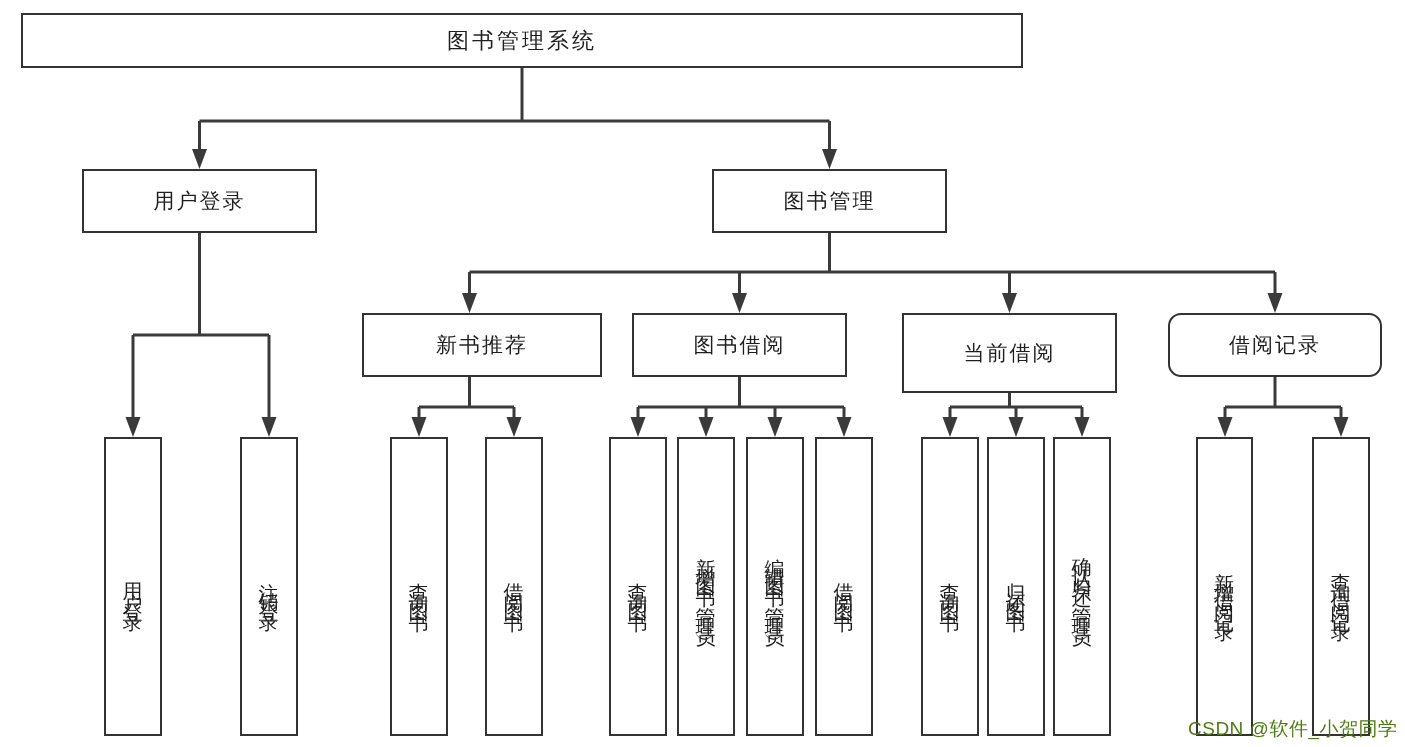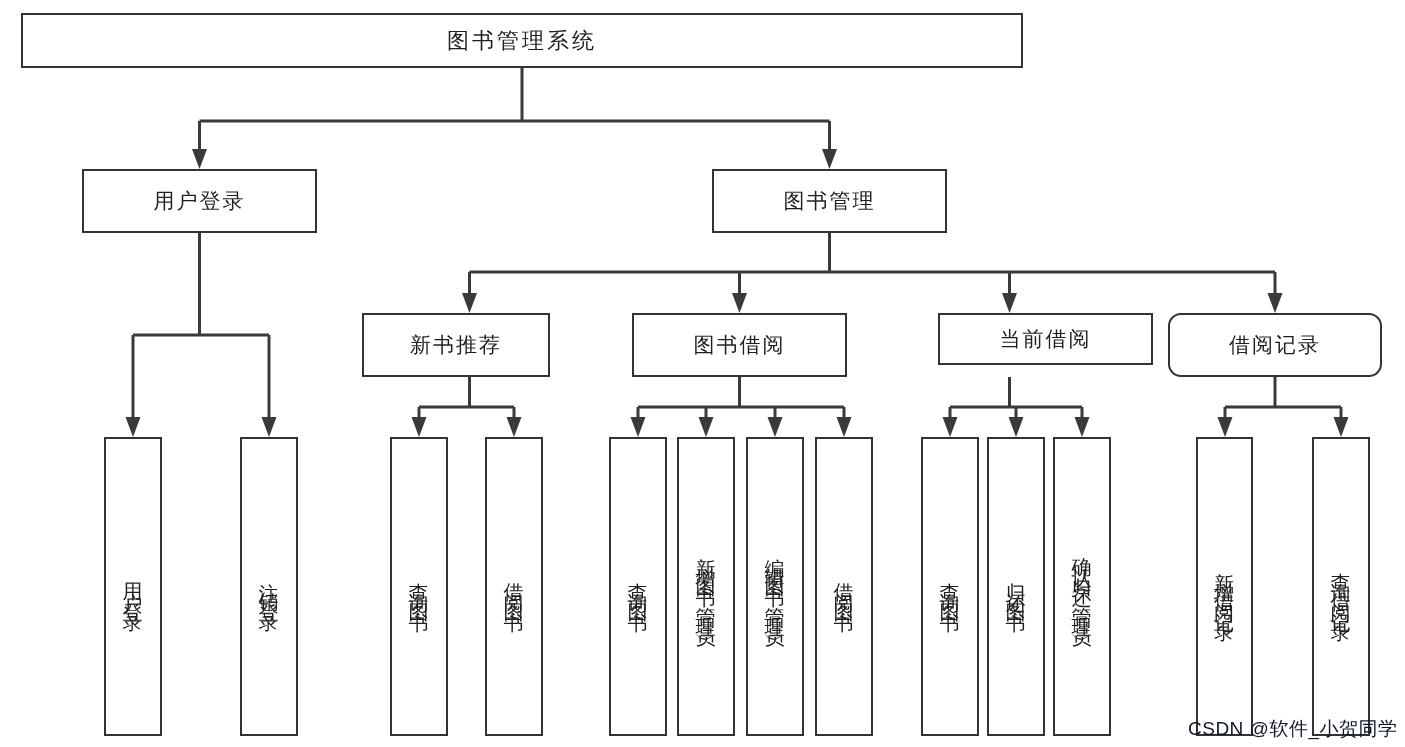--- a/index.html
+++ b/index.html
@@ -48,21 +48,21 @@
     letter-spacing: 10px;
     line-height: 1.1;
     white-space: nowrap;
   }
   .watermark {
     position: absolute;
     left: 1188px;
     top: 716px;
     z-index: 3;
     font-size: 19px;
-    color: #0f172a;
+    color: #4d7c0f;
     letter-spacing: 0.5px;
     white-space: nowrap;
     text-align: center;
   }
 </style>
 </head>
 <body>
 
 <div class="canvas">
 
@@ -159,27 +159,27 @@
     <span>图书管理系统</span>
   </div>
 
   <div class="box h" style="left:82px; top:169px; width:235px; height:64px;">
     <span>用户登录</span>
   </div>
   <div class="box h" style="left:712px; top:169px; width:235px; height:64px;">
     <span>图书管理</span>
   </div>
 
-  <div class="box h" style="left:362px; top:313px; width:188px; height:64px;">
+  <div class="box h" style="left:362px; top:313px; width:240px; height:64px;">
     <span>新书推荐</span>
   </div>
   <div class="box h" style="left:632px; top:313px; width:215px; height:64px;text-align:right;">
     <span>图书借阅</span>
   </div>
-  <div class="box h" style="left:902px; top:313px; width:215px; height:52px;margin-left:36px;">
+  <div class="box h" style="left:902px; top:313px; width:215px; height:80px;">
     <span>当前借阅</span>
   </div>
   <div class="box h" style="left:1168px; top:313px; width:214px; height:64px;border-radius:13px;">
     <span>借阅记录</span>
   </div>
 
   <div class="box v" style="left:104px; top:437px; width:58px; height:299px;">
     <span>用户登录</span>
   </div>
   <div class="box v" style="left:240px; top:437px; width:58px; height:299px;">

